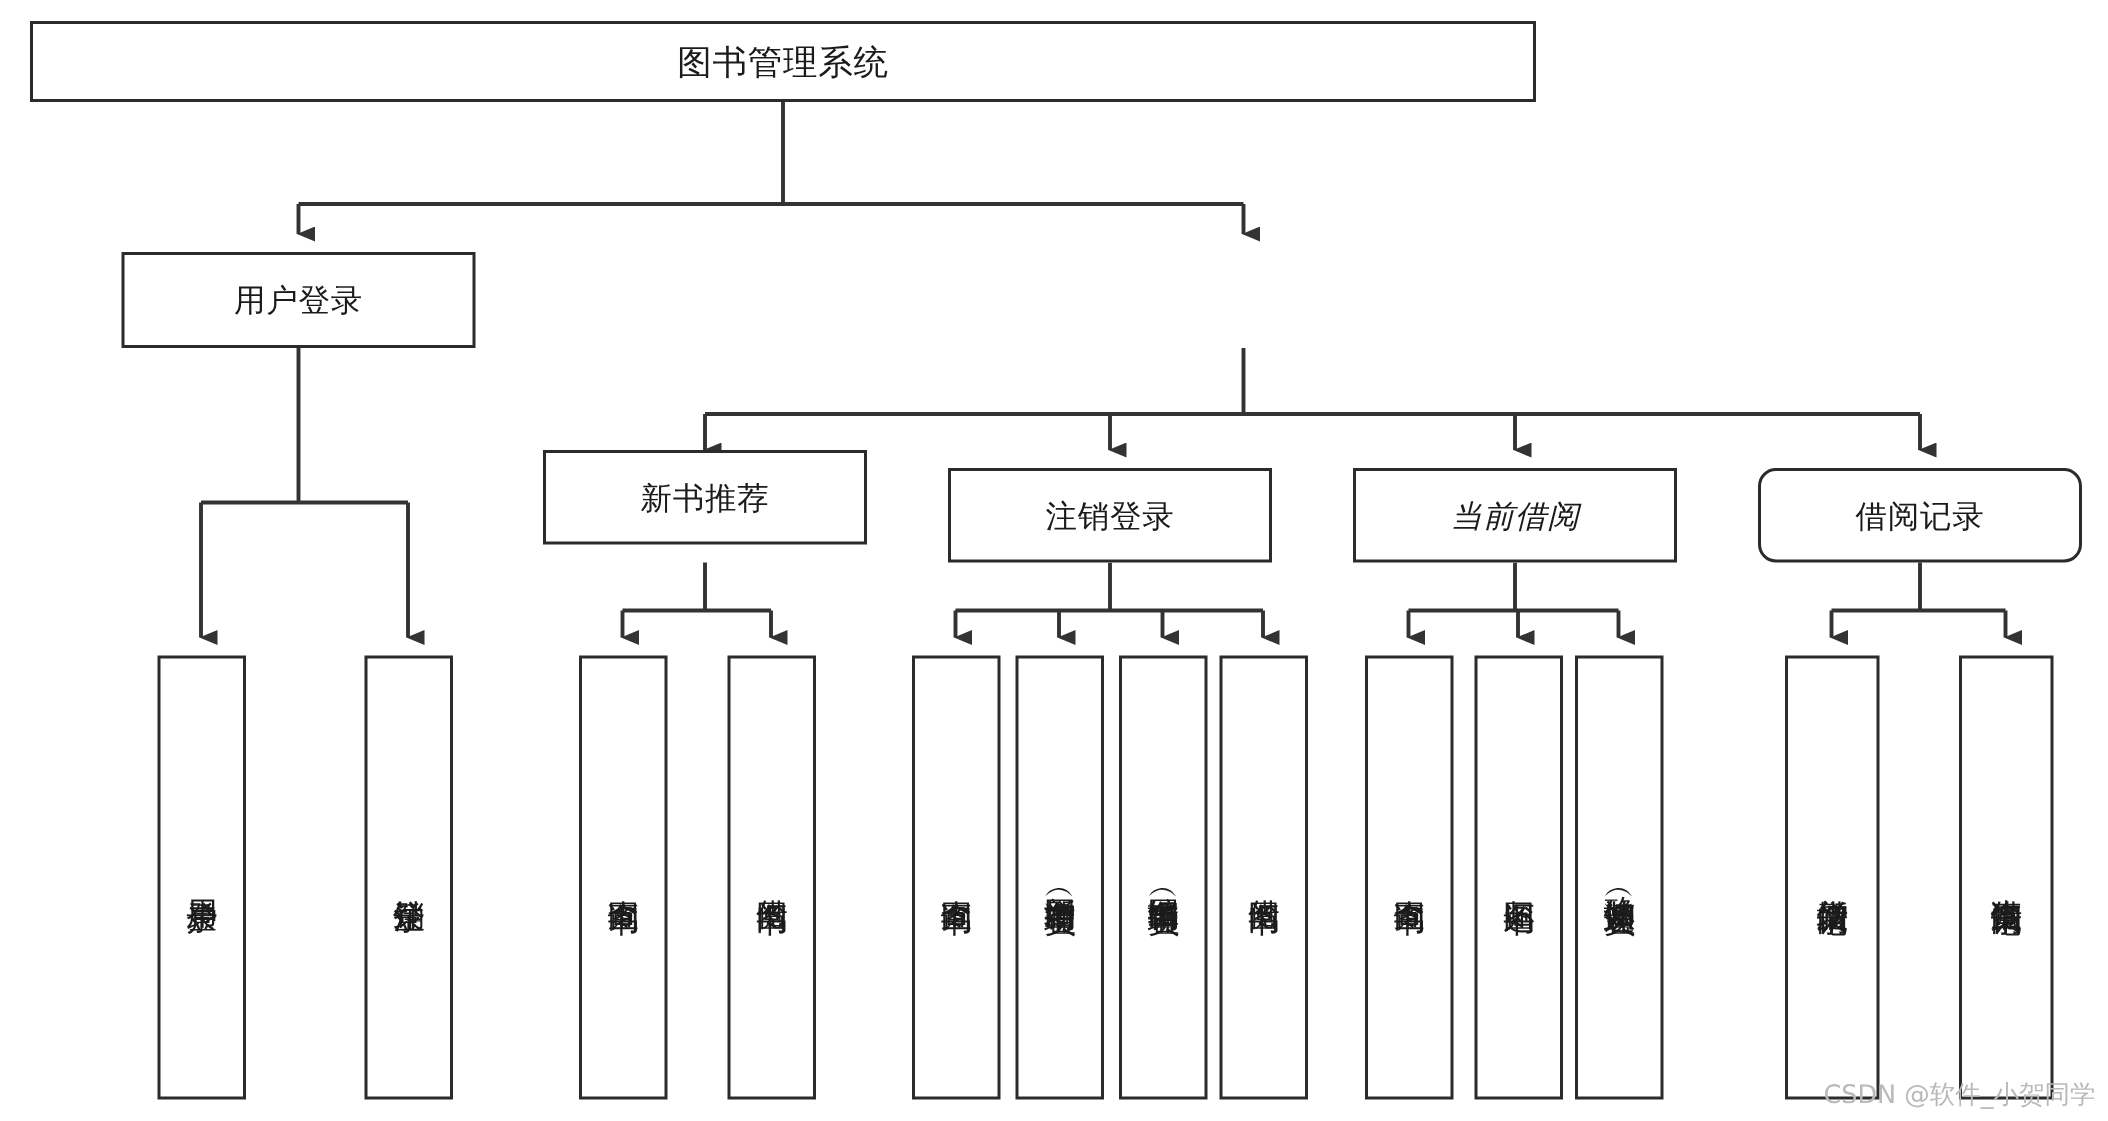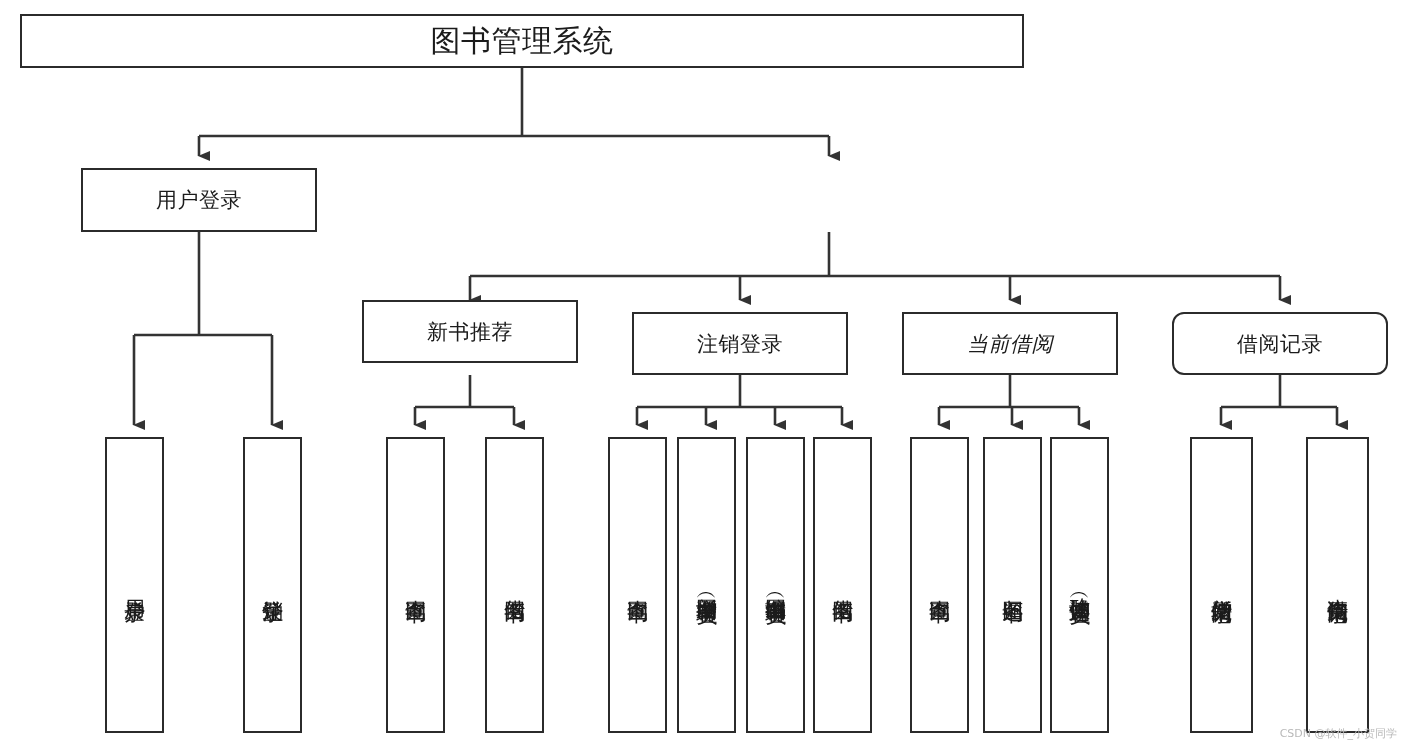--- a/index.html
+++ b/index.html
@@ -33,21 +33,21 @@
     align-items: center;
     justify-content: center;
     overflow: hidden;
   }
   .node-label {
     font-family: "DejaVu Sans", "Liberation Sans", sans-serif;
     color: #1b1b1b;
     white-space: nowrap;
     letter-spacing: 0.5px;
   }
-  .level0 .node-label { font-size: 30px; }
+  .level0 .node-label { font-size: 23px; }
   .level1 .node-label { font-size: 21px; }
   .level2 .node-label { font-size: 21px; }
   .leaf-box {
     position: absolute;
     box-sizing: border-box;
     background: #ffffff;
     border: 2px solid #2b2b2b;
     display: flex;
     align-items: center;
     justify-content: center;
@@ -60,21 +60,21 @@
     line-height: 1.06;
     letter-spacing: 1px;
     white-space: normal;
     max-height: 100%;
   }
   #watermark {
     position: absolute;
     right: 8px;
     bottom: 6px;
     font-family: "DejaVu Sans", "Liberation Sans", sans-serif;
-    font-size: 11px;
+    font-size: 17px;
     color: #b9b9b9;
     white-space: nowrap;
     pointer-events: none;
   }
 </style>
 </head>
 <body>
 
 <div id="stage">
 

